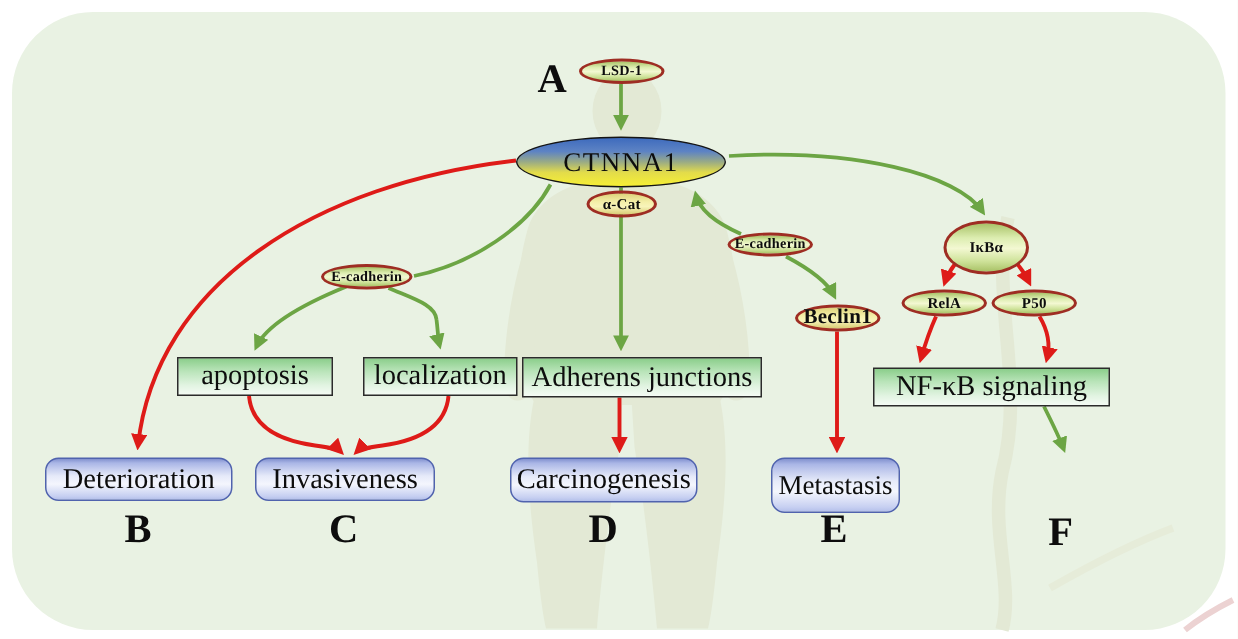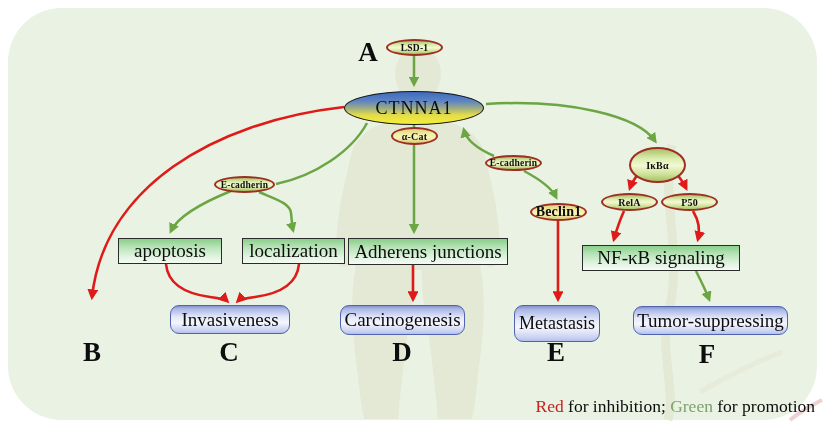--- a/index.html
+++ b/index.html
@@ -105,27 +105,24 @@
   <div class="abs oval oval-yellow" style="left:530px;top:203px;width:57px;height:18px;font-size:14px">Beclin1</div>
   <div class="abs oval" style="left:629px;top:147px;width:57px;height:36px;font-size:10px">IκBα</div>
   <div class="abs oval" style="left:601px;top:193px;width:57px;height:18px;font-size:10px">RelA</div>
   <div class="abs oval" style="left:661px;top:193px;width:57px;height:18px;font-size:10px">P50</div>
 
   <div class="abs pbox" style="left:118px;top:238px;width:104px;height:26px">apoptosis</div>
   <div class="abs pbox" style="left:348px;top:238px;width:160px;height:27px">Adherens junctions</div>
   <div class="abs pbox" style="left:242px;top:238px;width:103px;height:26px">localization</div>
   <div class="abs pbox" style="left:582px;top:245px;width:158px;height:26px">NF-κB signaling</div>
 
+  <div class="abs obox" style="left:30px;top:305px;width:125px;height:29px">Deterioration</div>
   <div class="abs obox" style="left:170px;top:305px;width:120px;height:29px">Invasiveness</div>
   <div class="abs obox" style="left:340px;top:305px;width:125px;height:30px">Carcinogenesis</div>
   <div class="abs obox" style="left:514px;top:305px;width:86px;height:37px;font-size:18px">Metastasis</div>
-  <div class="abs obox" style="left:633px;top:306px;width:155px;height:29px">Tumor-suppressing</div>
 
   <div class="abs plabel" style="left:77px;top:338px;width:30px;height:28px">B</div>
   <div class="abs plabel" style="left:214px;top:338px;width:30px;height:28px">C</div>
   <div class="abs plabel" style="left:387px;top:338px;width:30px;height:28px">D</div>
   <div class="abs plabel" style="left:541px;top:338px;width:30px;height:28px">E</div>
   <div class="abs plabel" style="left:692px;top:340px;width:30px;height:28px">F</div>
 
-  <div id="legend">
-    <span class="lg-red">Red</span><span> for inhibition; </span><span class="lg-green">Green</span><span> for promotion</span>
-  </div>
 </div>
 
 </body></html>

